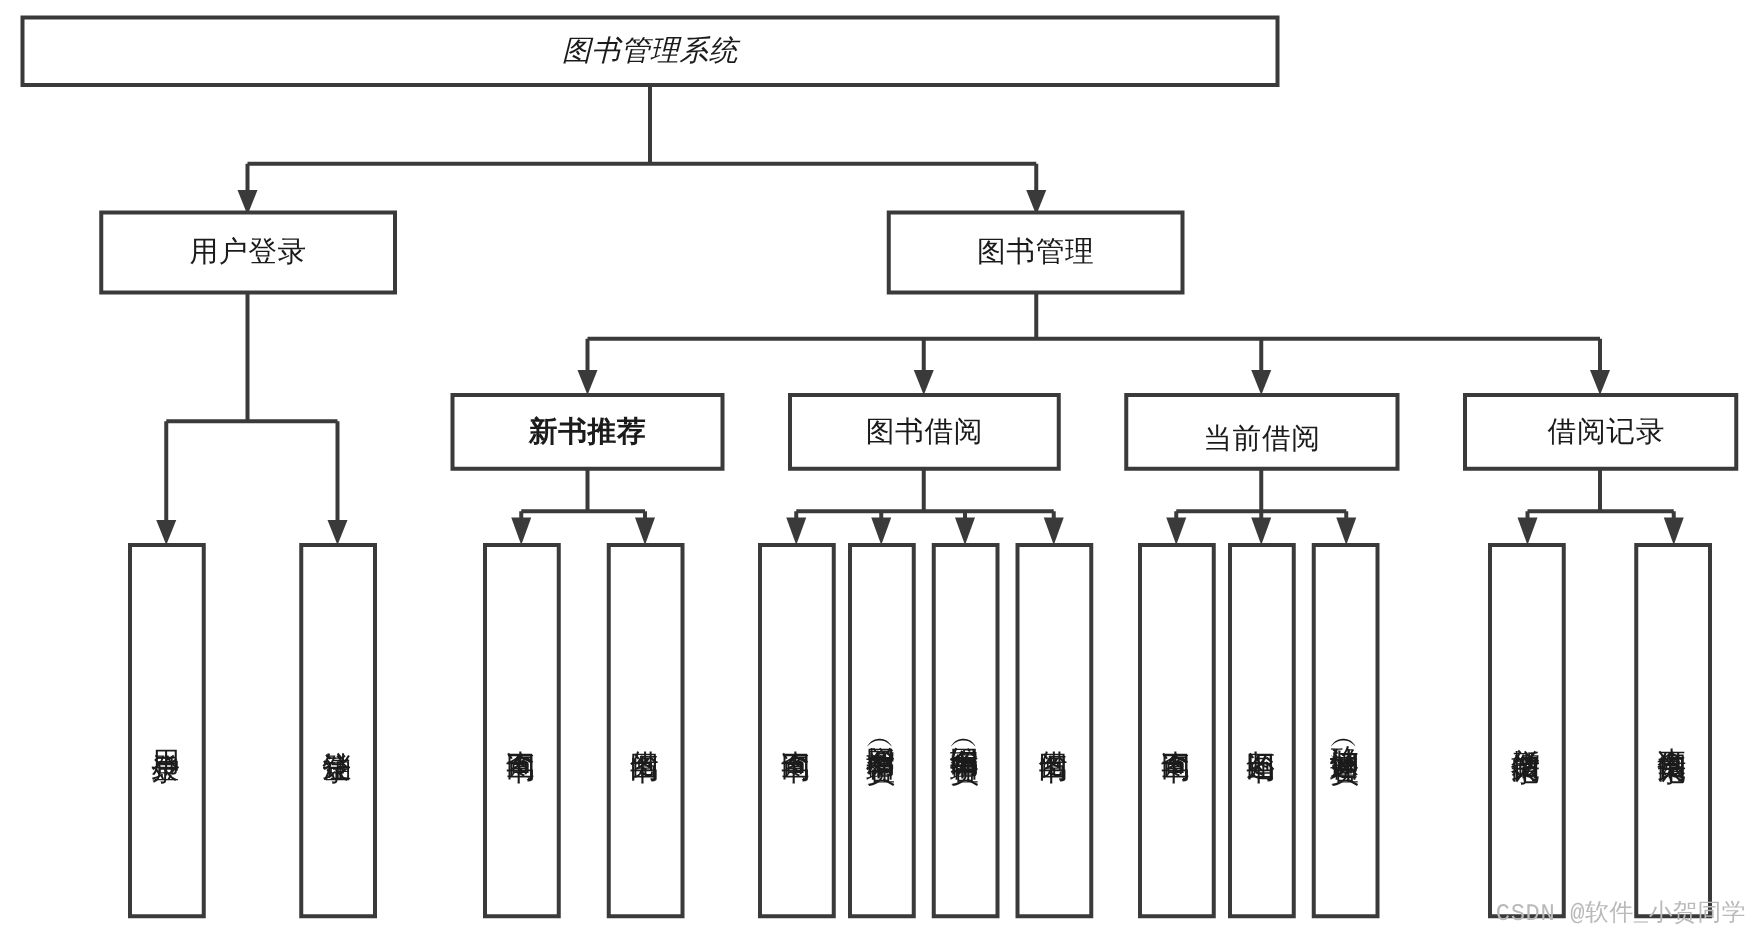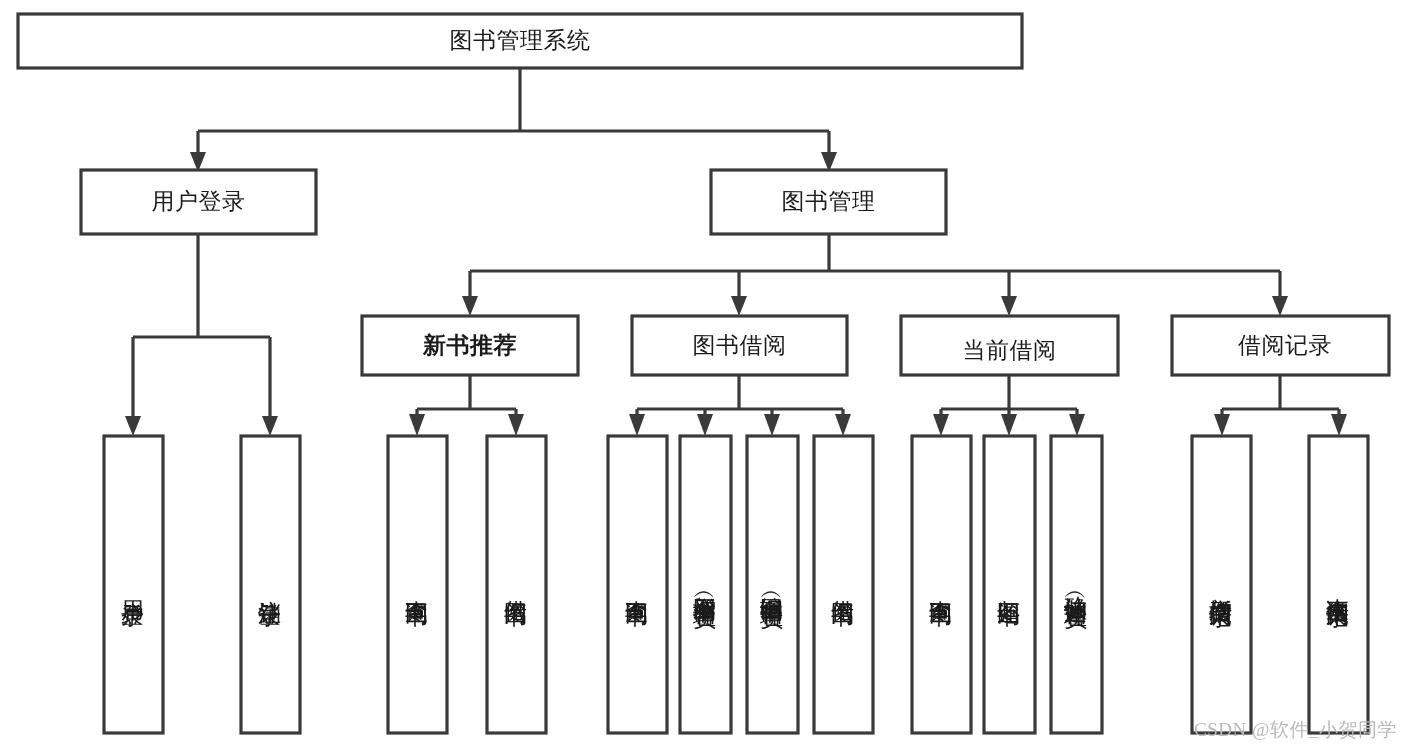--- a/index.html
+++ b/index.html
@@ -71,21 +71,21 @@
     text-orientation: upright;
     white-space: nowrap;
     pointer-events: none;
   }
   .watermark {
     position: absolute;
     right: 8px;
     bottom: 4px;
     color: #b9b9b9;
     font-size: 19px;
-    font-family: Liberation Serif, serif;
+    font-family: Liberation Mono, monospace;
     letter-spacing: 0.5px;
     white-space: nowrap;
   }
 </style>
 </head>
 <body>
 
 <div id="diagram-root">
 
   <svg id="tree-svg" viewBox="0 0 1405 747">
@@ -193,21 +193,21 @@
     <rect class="node-rect-leaf" x="814" y="436" width="59" height="297"></rect>
 
     <rect class="node-rect-leaf" x="912" y="436" width="59" height="297"></rect>
     <rect class="node-rect-leaf" x="984" y="436" width="51" height="297"></rect>
     <rect class="node-rect-leaf" x="1051" y="436" width="51" height="297"></rect>
 
     <rect class="node-rect-leaf" x="1192" y="436" width="59" height="297"></rect>
     <rect class="node-rect-leaf" x="1309" y="436" width="59" height="297"></rect>
   </svg>
 
-  <div class="node-label" style="left:18px; top:14px; width:1004px; height:54px;">图书管理系统</div>
+  <div class="node-label" style="left:18px; top:14px; width:1004px; height:54px;font-style:italic;">图书管理系统</div>
 
   <div class="node-label" style="left:81px; top:170px; width:235px; height:64px;">用户登录</div>
   <div class="node-label" style="left:711px; top:170px; width:235px; height:64px;">图书管理</div>
 
   <div class="node-label" style="left:362px; top:316px; width:216px; height:59px;font-weight:bold;">新书推荐</div>
   <div class="node-label" style="left:632px; top:316px; width:215px; height:59px;text-align:center;">图书借阅</div>
   <div class="node-label" style="left:901px; top:316px; width:217px; height:70px;">当前借阅</div>
   <div class="node-label" style="left:1172px; top:316px; width:226px; height:59px;">借阅记录</div>
 
   <div class="leaf-label" style="left:104px; top:436px; width:59px; height:297px;">用户登录</div>

